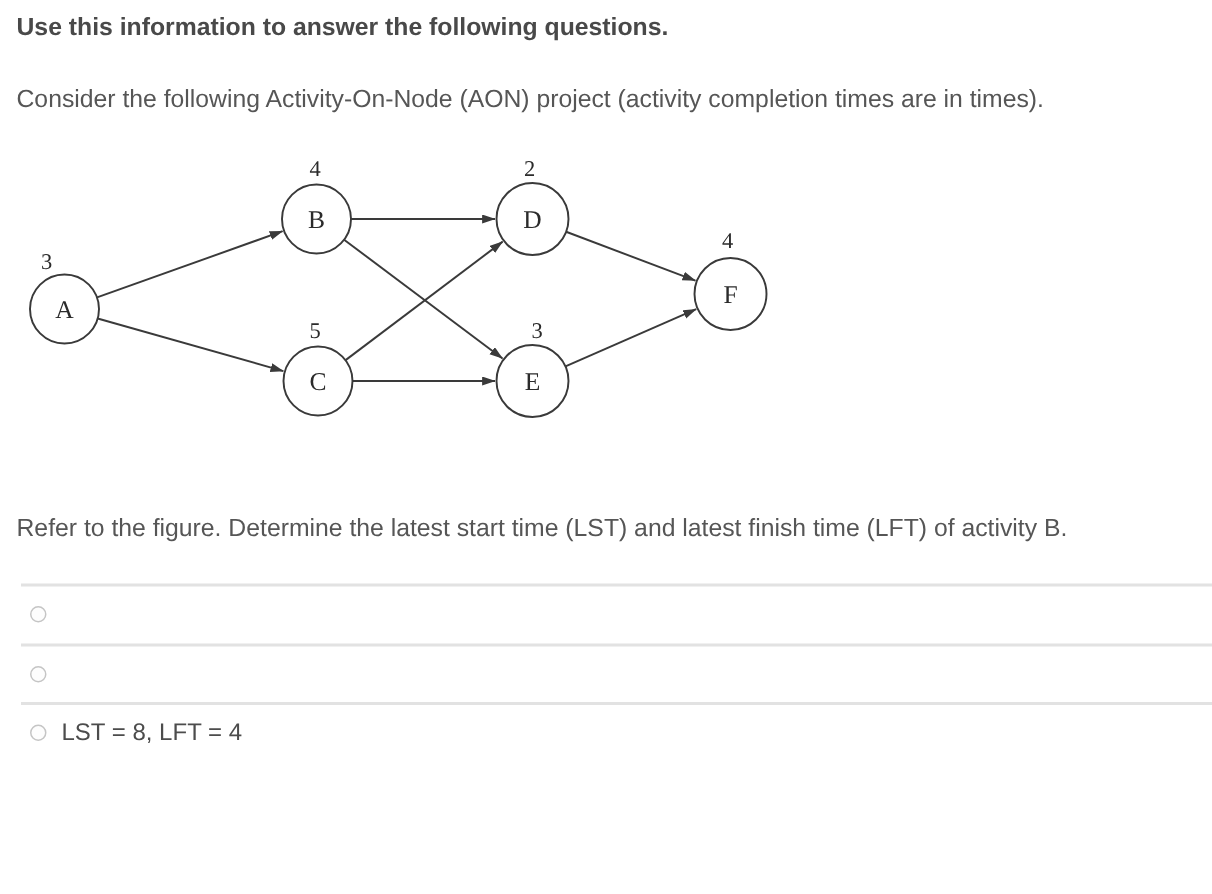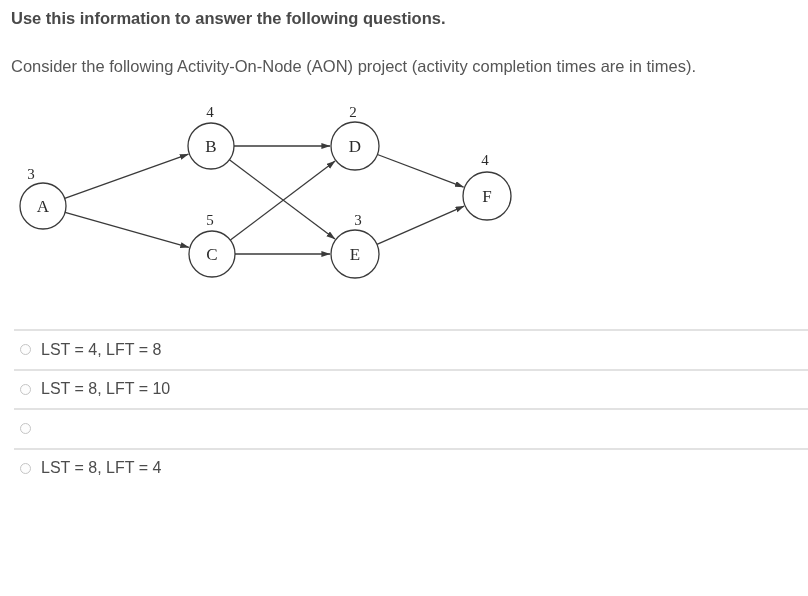--- a/index.html
+++ b/index.html
@@ -113,29 +113,25 @@
         <text x="353" y="24" text-anchor="middle" class="node-duration">2</text>
         <circle cx="355" cy="161" r="24" fill="#ffffff" stroke="#3a3a3a" stroke-width="1.3"></circle>
         <text x="355" y="167" text-anchor="middle" class="node-letter">E</text>
         <text x="358" y="132" text-anchor="middle" class="node-duration">3</text>
         <circle cx="487" cy="103" r="24" fill="#ffffff" stroke="#3a3a3a" stroke-width="1.3"></circle>
         <text x="487" y="109" text-anchor="middle" class="node-letter">F</text>
         <text x="485" y="72" text-anchor="middle" class="node-duration">4</text>
       </svg>
   </div>
 
+  <div class="question">Refer to the figure. Determine the latest start time (LST) and latest finish time (LFT) of activity B.</div>
 
   <div id="options" class="options">
       <div class="opt-row">
         <span class="radio"></span>
-        <span class="opt-label">LST = 4, LFT = 8</span>
-      </div>
-      <div class="opt-row">
-        <span class="radio"></span>
-        <span class="opt-label">LST = 8, LFT = 10</span>
       </div>
       <div class="opt-row">
         <span class="radio"></span>
       </div>
       <div class="opt-row">
         <span class="radio"></span>
         <span class="opt-label">LST = 8, LFT = 4</span>
       </div>
     </div>
 </div>

